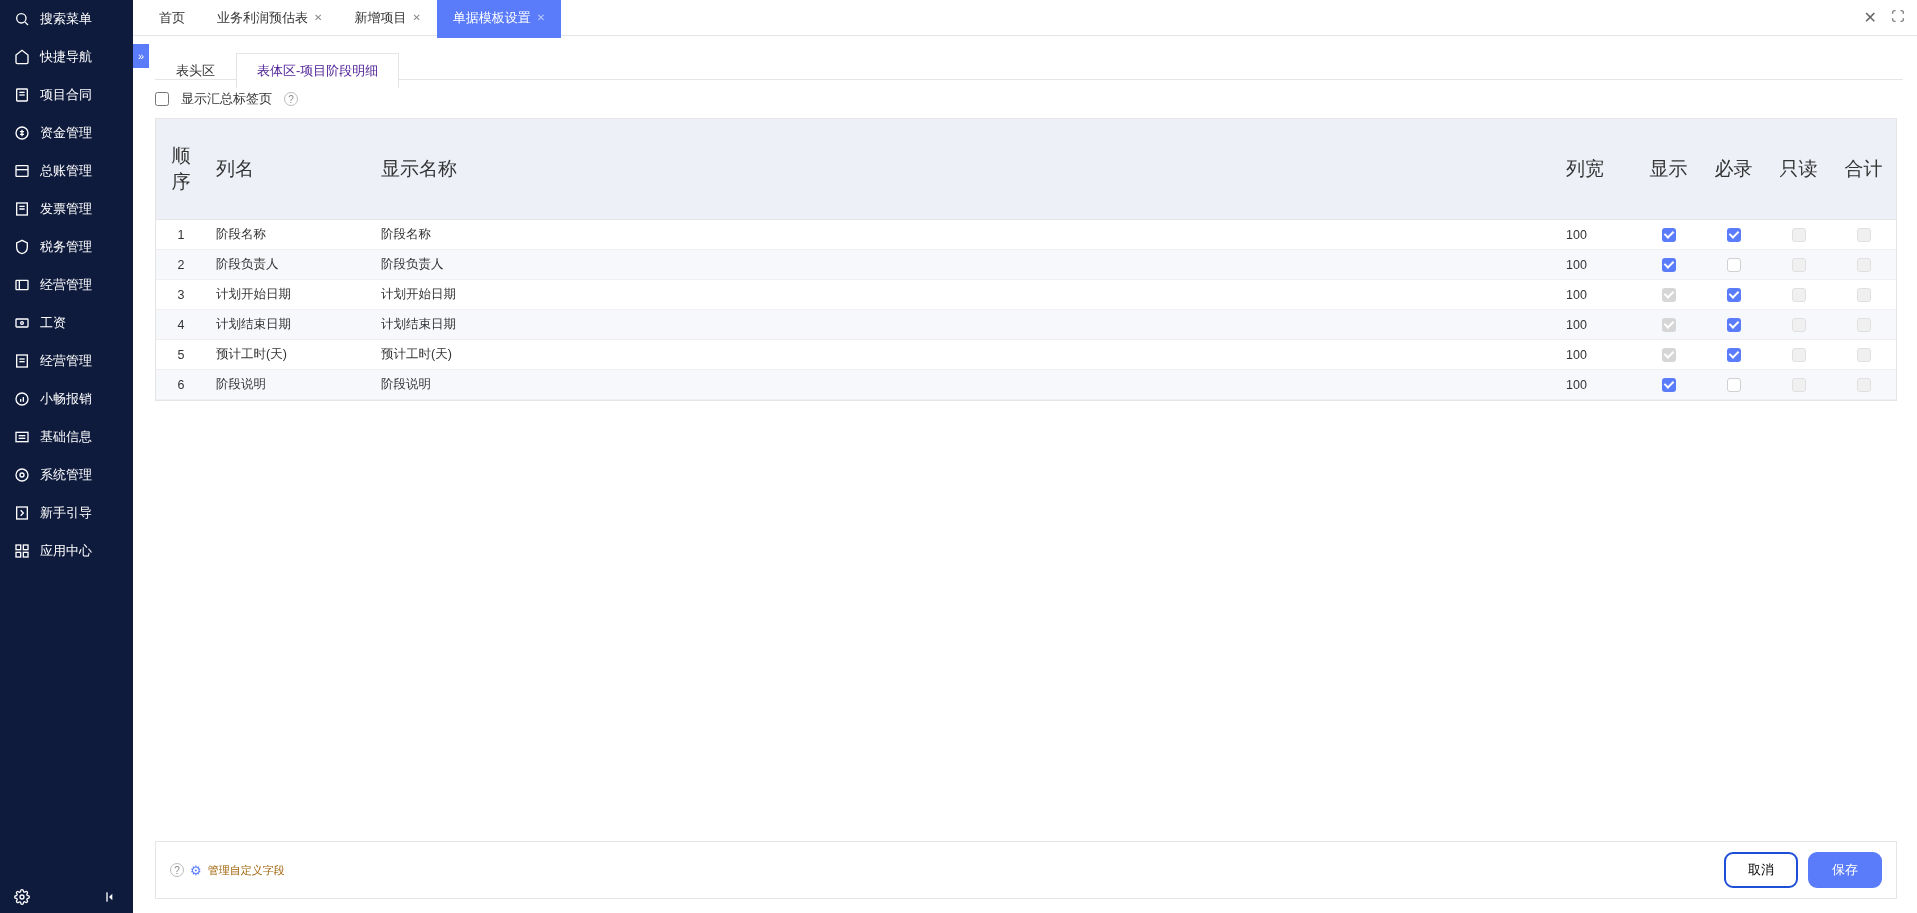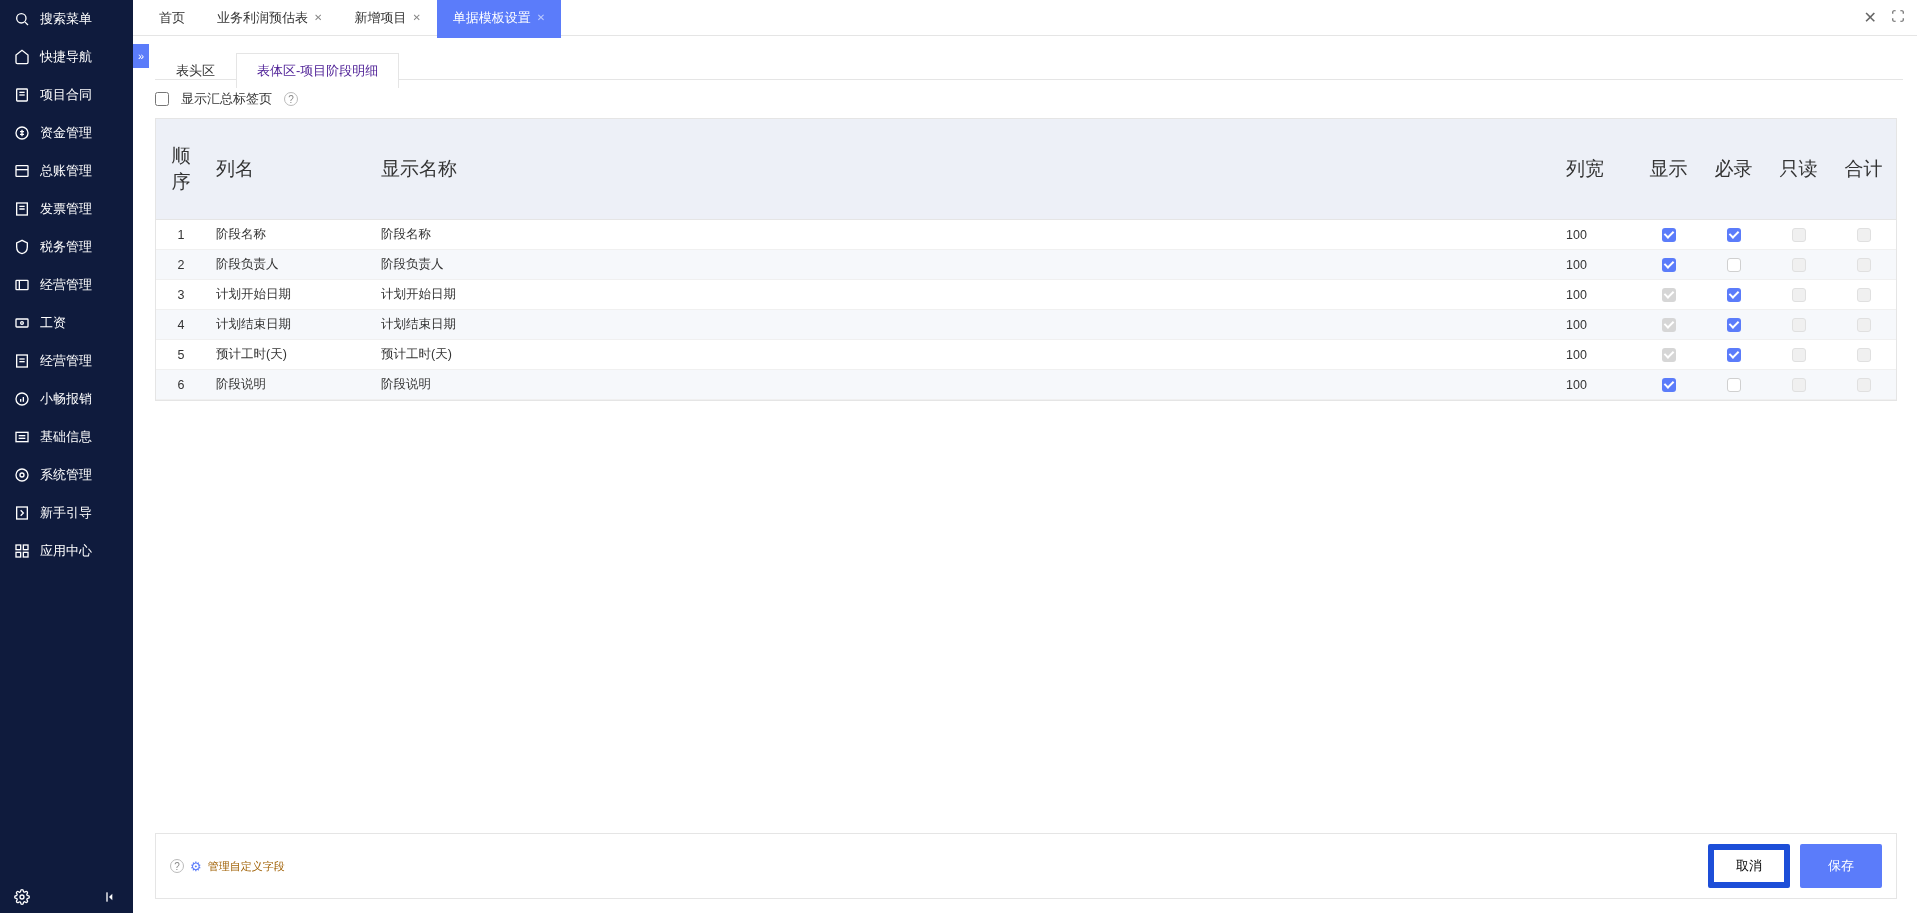--- a/index.html
+++ b/index.html
@@ -38,21 +38,21 @@
 .cbox.checked { background: #5b7cfa; position: relative; }
 .cbox.checked::after { content: ""; position: absolute; left: 4px; top: 1px; width: 4px; height: 7px; border: solid #fff; border-width: 0 2px 2px 0; transform: rotate(45deg); }
 .cbox.unchecked { background: #fff; border: 1px solid #d0d0d0; }
 .cbox.disabled-checked { background: #d6d6d6; position: relative; }
 .cbox.disabled-checked::after { content: ""; position: absolute; left: 4px; top: 1px; width: 4px; height: 7px; border: solid #fff; border-width: 0 2px 2px 0; transform: rotate(45deg); }
 .cbox.disabled-unchecked { background: #f0f0f0; border: 1px solid #e0e0e0; }
 .footer { position: absolute; bottom: 14px; left: 22px; right: 20px; display: flex; align-items: center; justify-content: space-between; border: 1px solid #e5e5e5; padding: 10px 14px; background: #fff; }
 .footer-left { display: flex; align-items: center; gap: 6px; }
 .link { color: #a16207; cursor: pointer; font-size: 11px; }
 .footer-btns { display: flex; gap: 10px; }
-.btn { padding: 7px 22px; border-radius: 2px; font-size: 13px; cursor: pointer; border: 6px solid #1d4ed8; background: #fff; font-family: Liberation Mono, monospace; }
+.btn { padding: 7px 22px; border-radius: 9px; font-size: 13px; cursor: pointer; border: 2px solid #1d4ed8; background: #fff; font-family: Liberation Mono, monospace; }
 .btn.primary { background: #5b7cfa; border-color: #5b7cfa; color: #ffffff; }
 input[type=checkbox] { width: 14px; height: 14px; }
 </style>
 </head>
 <body>
 
 <div class="app">
   <div class="sidebar">
     <div id="sidebar-items">
         <div class="sidebar-item">

